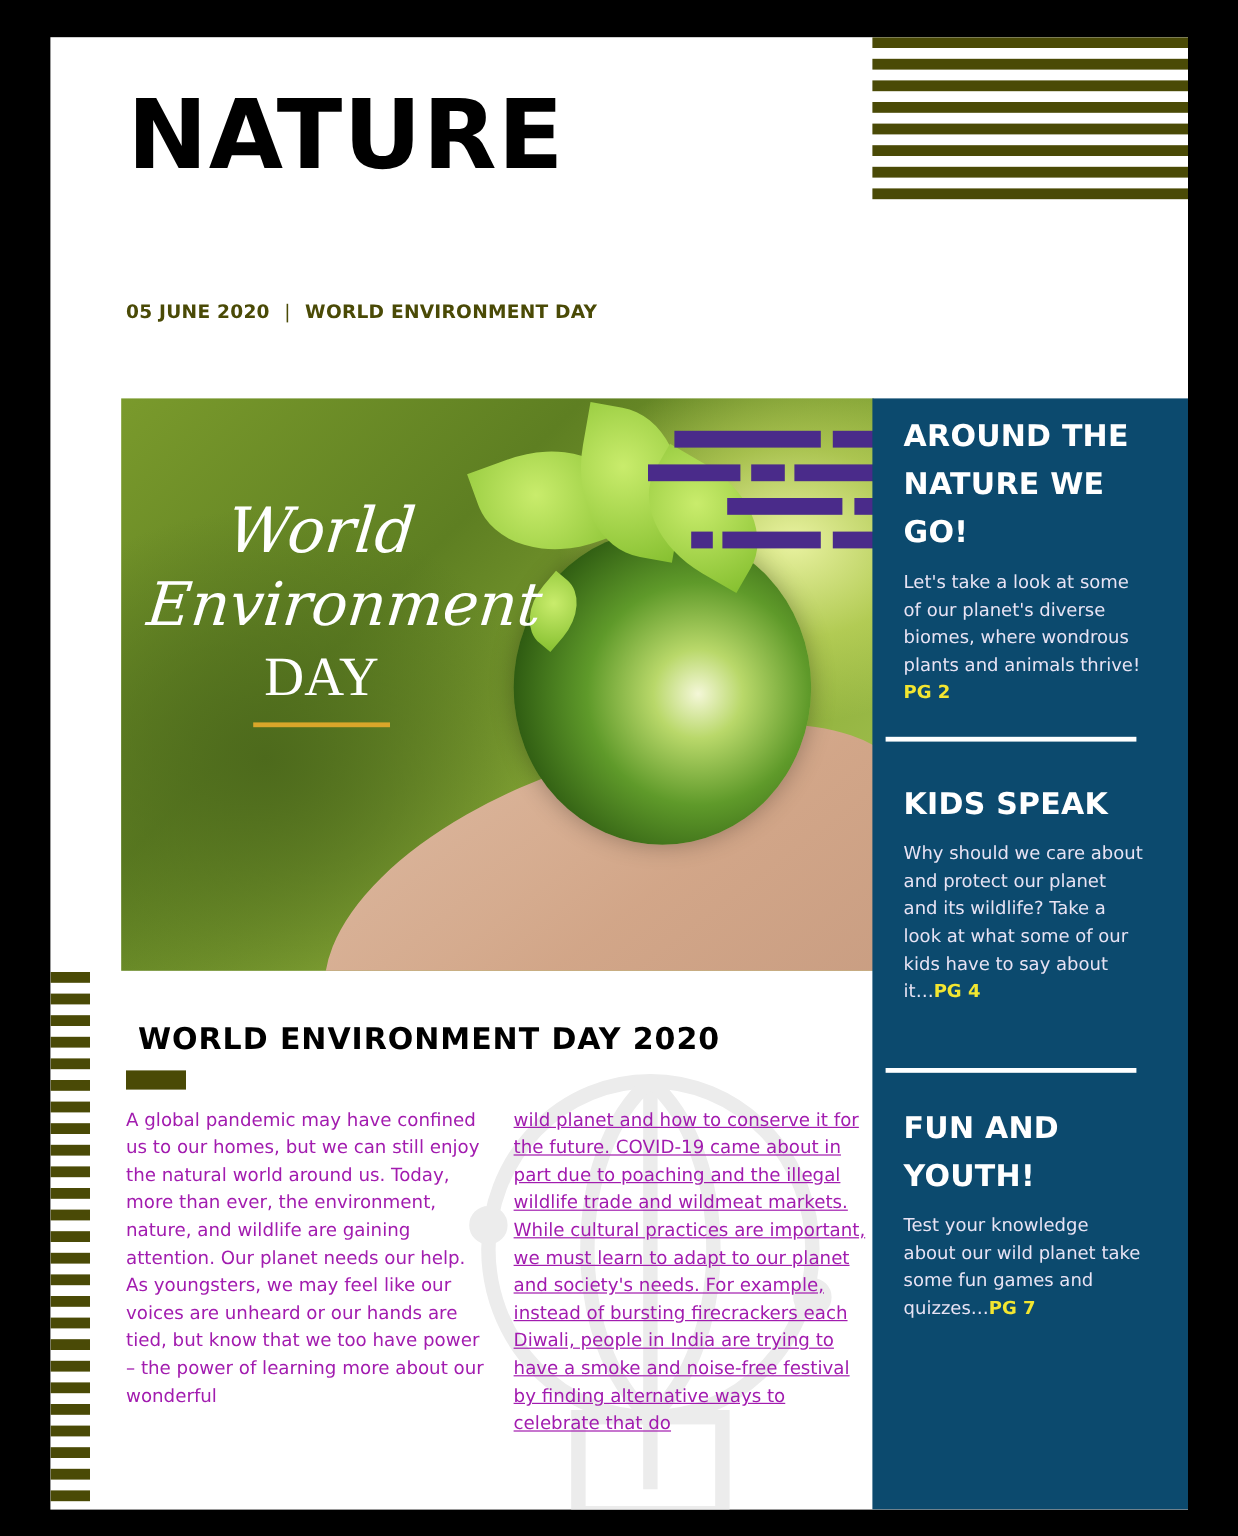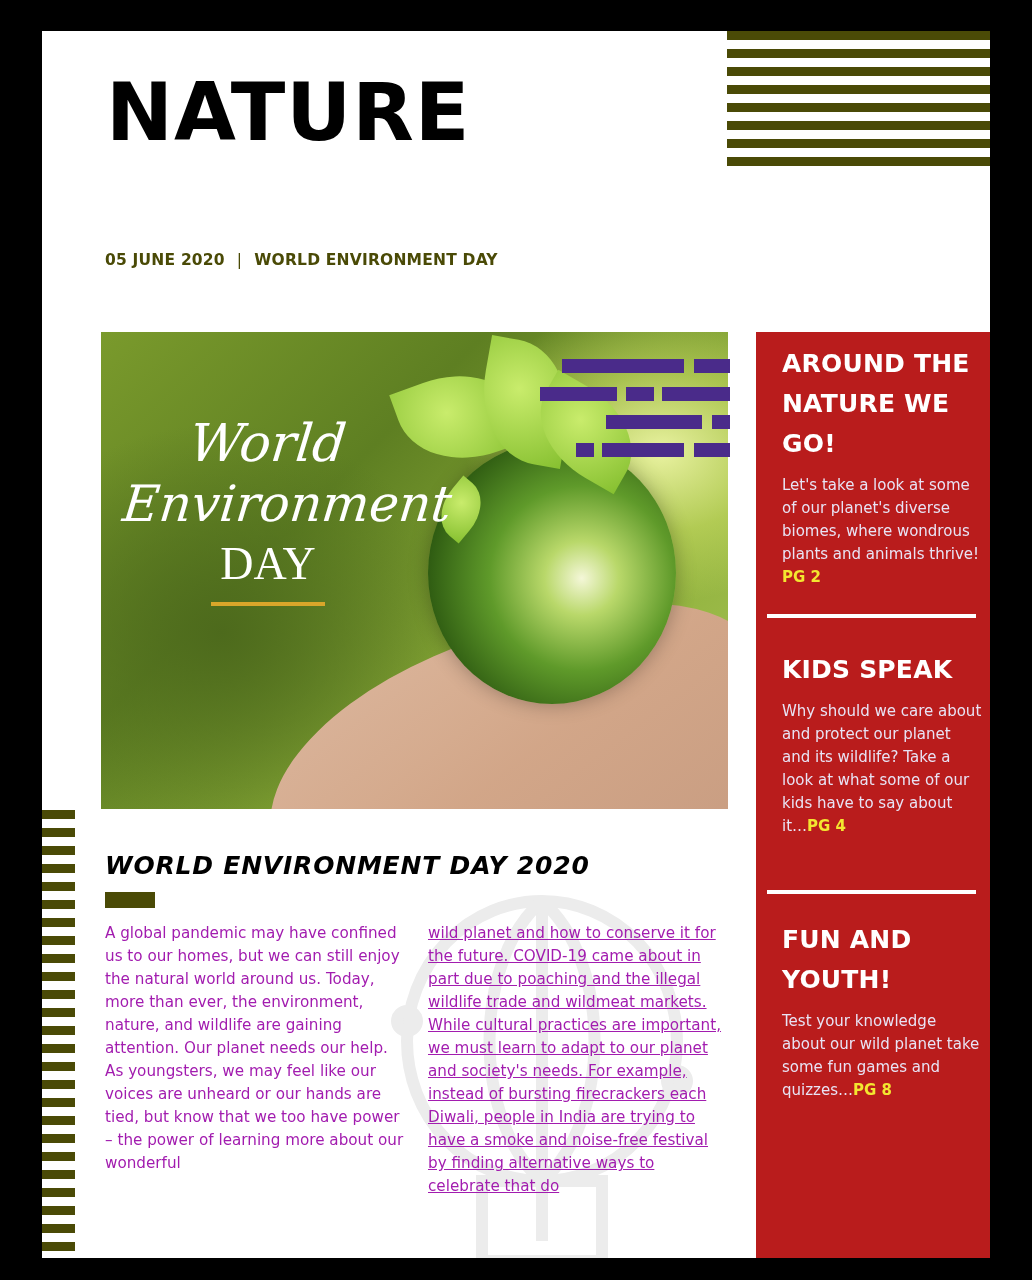--- a/index.html
+++ b/index.html
@@ -37,33 +37,33 @@
   .hero .wed .w1 { font-family: "DejaVu Serif", serif; font-style: italic; font-size: 52px; line-height: 58px; transform: skewX(-6deg); display: block; }
   .hero .wed .w2 { font-family: "DejaVu Serif", serif; font-style: italic; font-size: 50px; line-height: 64px; transform: skewX(-6deg); display: block; }
   .hero .wed .w3 { font-family: "Liberation Serif", serif; font-size: 46px; line-height: 56px; display: block; }
   .hero .wed .uline { display: block; width: 114px; height: 4px; background: #d9a62a; margin: 10px auto 0; }
 
   
   .dashes { position: absolute; left: 498px; top: 328px; width: 190px; height: 100px; }
   .dashes .d { position: absolute; height: 14px; background: #4a2b8a; }
 
   
-  .sidebar { position: absolute; left: 714px; top: 301px; width: 263px; height: 926px; background: #b91c1c; color: #fff; }
+  .sidebar { position: absolute; left: 685px; top: 301px; width: 263px; height: 926px; background: #0c4a6e; color: #fff; }
   .sb-section { position: absolute; left: 26px; width: 200px; }
   .sb-h { font-weight: bold; font-size: 25px; line-height: 40px; color: #fff; letter-spacing: 0.2px; }
   .sb-p { margin-top: 10px; font-size: 15px; line-height: 23px; color: #e8e3f4; }
   .sb-p .pg { color: #f3e630; font-weight: bold; }
   .sb-rule { position: absolute; left: 11px; width: 209px; height: 4px; background: #fff; }
 
   
   .left-stripes { position: absolute; left: 0; top: 779px; width: 33px; height: 448px; }
   .left-stripes .bar { position: absolute; left: 0; width: 33px; height: 9px; background: #4a4a06; }
 
   
-  .art-title { position: absolute; left: 63px; top: 820px; font-weight: bold; font-size: 25px; color: #000; letter-spacing: 0.8px; white-space: nowrap; font-style: italic; }
+  .art-title { position: absolute; left: 73px; top: 820px; font-weight: bold; font-size: 25px; color: #000; letter-spacing: 0.8px; white-space: nowrap; }
   .art-bar { position: absolute; left: 63px; top: 861px; width: 50px; height: 16px; background: #4a4a06; }
   .col { position: absolute; top: 891px; width: 300px; font-size: 15.2px; line-height: 23px; color: #a21caf; }
   .col1 { left: 63px; }
   .col2 { left: 386px; width: 300px; text-decoration: underline; }
 
   
   .watermark { position: absolute; left: 340px; top: 850px; width: 320px; height: 400px; }
 </style>
 </head>
 <body>
@@ -134,21 +134,21 @@
       </div>
       <p class="sb-p"><span>Why should we care about and protect our planet and its wildlife? Take a look at what some of our kids have to say about it…</span><span class="pg">PG 4</span></p>
     </div>
     <div class="sb-rule" style="top:558px;"></div>
 
     <div class="sb-section" style="top:588px;">
       <div class="sb-h">
         <div>FUN AND</div>
         <div>YOUTH!</div>
       </div>
-      <p class="sb-p"><span>Test your knowledge about our wild planet take some fun games and quizzes…</span><span class="pg">PG 8</span></p>
+      <p class="sb-p"><span>Test your knowledge about our wild planet take some fun games and quizzes…</span><span class="pg">PG 7</span></p>
     </div>
   </aside>
 
   <div class="left-stripes">
     <div class="bar" style="top:0"></div>
     <div class="bar" style="top:18px"></div>
     <div class="bar" style="top:36px"></div>
     <div class="bar" style="top:54px"></div>
     <div class="bar" style="top:72px"></div>
     <div class="bar" style="top:90px"></div>

